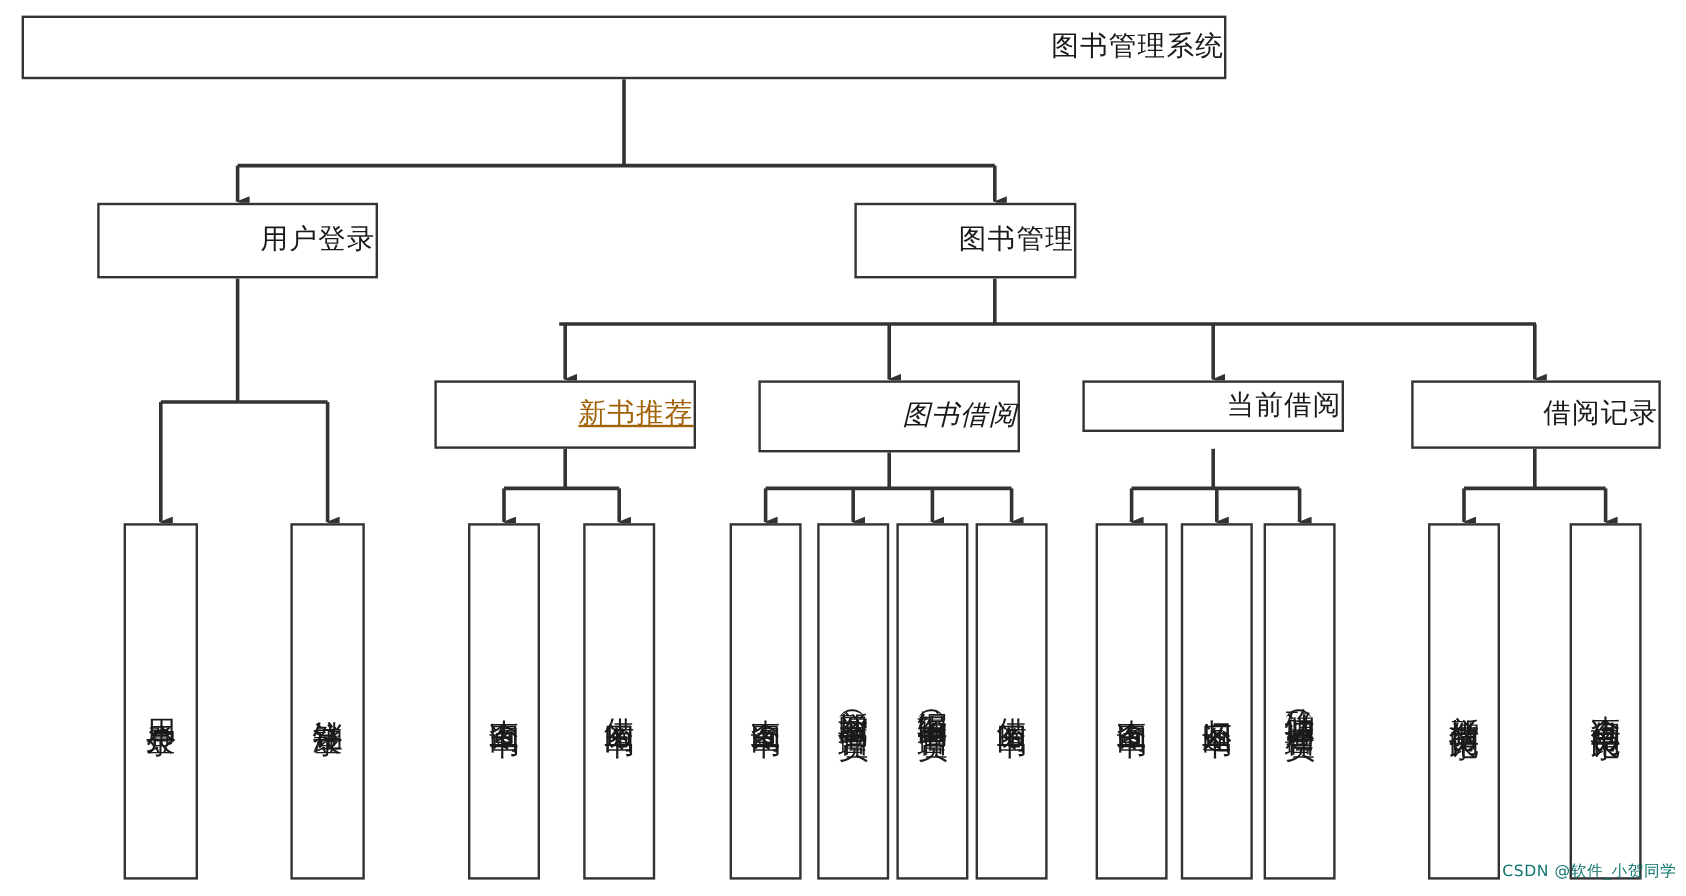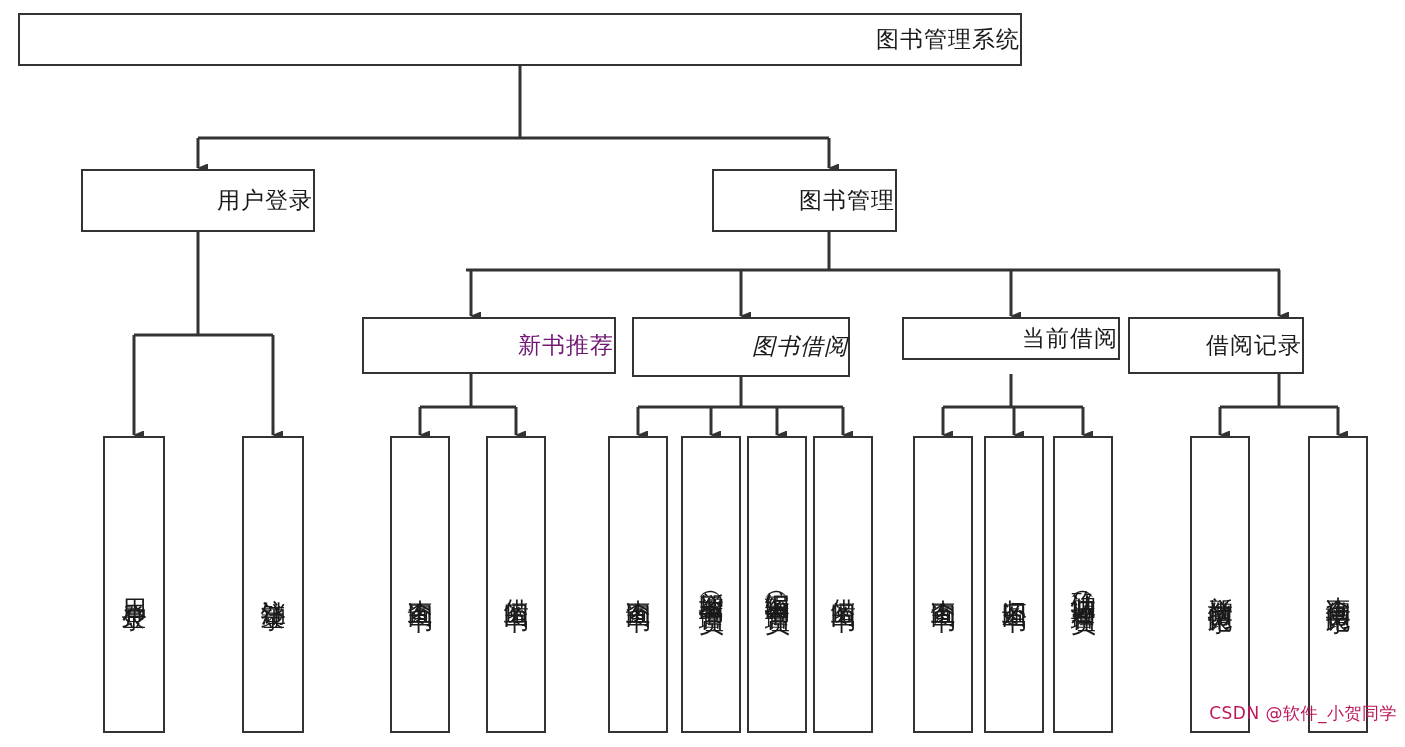--- a/index.html
+++ b/index.html
@@ -56,23 +56,23 @@
     white-space: pre-wrap;
     text-align: center;
   }
   .node.vertical .node-label {
     writing-mode: vertical-rl;
     text-orientation: upright;
   }
   #watermark {
     position: absolute;
     right: 8px;
-    bottom: 22px;
-    font-size: 17px;
-    color: #be185d;
+    bottom: 12px;
+    font-size: 13px;
+    color: #0f766e;
     letter-spacing: 0.5px;
     white-space: nowrap;
     pointer-events: none;
     font-family: "DejaVu Sans", "Liberation Sans", sans-serif;
   }
 </style>
 </head>
 <body>
 
 <div id="diagram-root">
@@ -123,30 +123,30 @@
   <div id="nodes-layer">
       <div class="node horizontal" style="left: 18px; top: 13px; width: 1004px; height: 53px; border-color: rgb(51, 51, 51); background: rgb(255, 255, 255); color: rgb(26, 26, 26);">
         <span class="node-label">图书管理系统</span>
       </div>
       <div class="node horizontal" style="left: 81px; top: 169px; width: 234px; height: 63px; border-color: rgb(51, 51, 51); background: rgb(255, 255, 255); color: rgb(26, 26, 26);">
         <span class="node-label">用户登录</span>
       </div>
       <div class="node horizontal" style="left: 712px; top: 169px; width: 185px; height: 63px; border-color: rgb(51, 51, 51); background: rgb(255, 255, 255); color: rgb(26, 26, 26);">
         <span class="node-label">图书管理</span>
       </div>
-      <div class="node horizontal" style="left: 362px; top: 317px; width: 254px; height: 57px; border-color: rgb(51, 51, 51); background: rgb(255, 255, 255); color: #701a75;">
+      <div class="node horizontal" style="left: 362px; top: 317px; width: 218px; height: 57px; border-color: rgb(51, 51, 51); background: rgb(255, 255, 255); color: #a16207; text-decoration: underline;">
         <span class="node-label">新书推荐</span>
       </div>
       <div class="node horizontal" style="left: 632px; top: 317px; width: 218px; height: 60px; border-color: rgb(51, 51, 51); background: rgb(255, 255, 255); color: rgb(26, 26, 26); font-style: italic;">
         <span class="node-label">图书借阅</span>
       </div>
       <div class="node horizontal" style="left: 902px; top: 317px; width: 218px; height: 43px; border-color: rgb(51, 51, 51); background: rgb(255, 255, 255); color: rgb(26, 26, 26);">
         <span class="node-label">当前借阅</span>
       </div>
-      <div class="node horizontal" style="left: 1128px; top: 317px; width: 176px; height: 57px; border-color: rgb(51, 51, 51); background: rgb(255, 255, 255); color: rgb(26, 26, 26);">
+      <div class="node horizontal" style="left: 1176px; top: 317px; width: 208px; height: 57px; border-color: rgb(51, 51, 51); background: rgb(255, 255, 255); color: rgb(26, 26, 26);">
         <span class="node-label">借阅记录</span>
       </div>
       <div class="node vertical" style="left: 103px; top: 436px; width: 62px; height: 297px; border-color: rgb(51, 51, 51); background: rgb(255, 255, 255); color: rgb(26, 26, 26);">
         <span class="node-label">用户登录</span>
       </div>
       <div class="node vertical" style="left: 242px; top: 436px; width: 62px; height: 297px; border-color: rgb(51, 51, 51); background: rgb(255, 255, 255); color: rgb(26, 26, 26);">
         <span class="node-label">注销登录</span>
       </div>
       <div class="node vertical" style="left: 390px; top: 436px; width: 60px; height: 297px; border-color: rgb(51, 51, 51); background: rgb(255, 255, 255); color: rgb(26, 26, 26);">
         <span class="node-label">查询图书</span>

